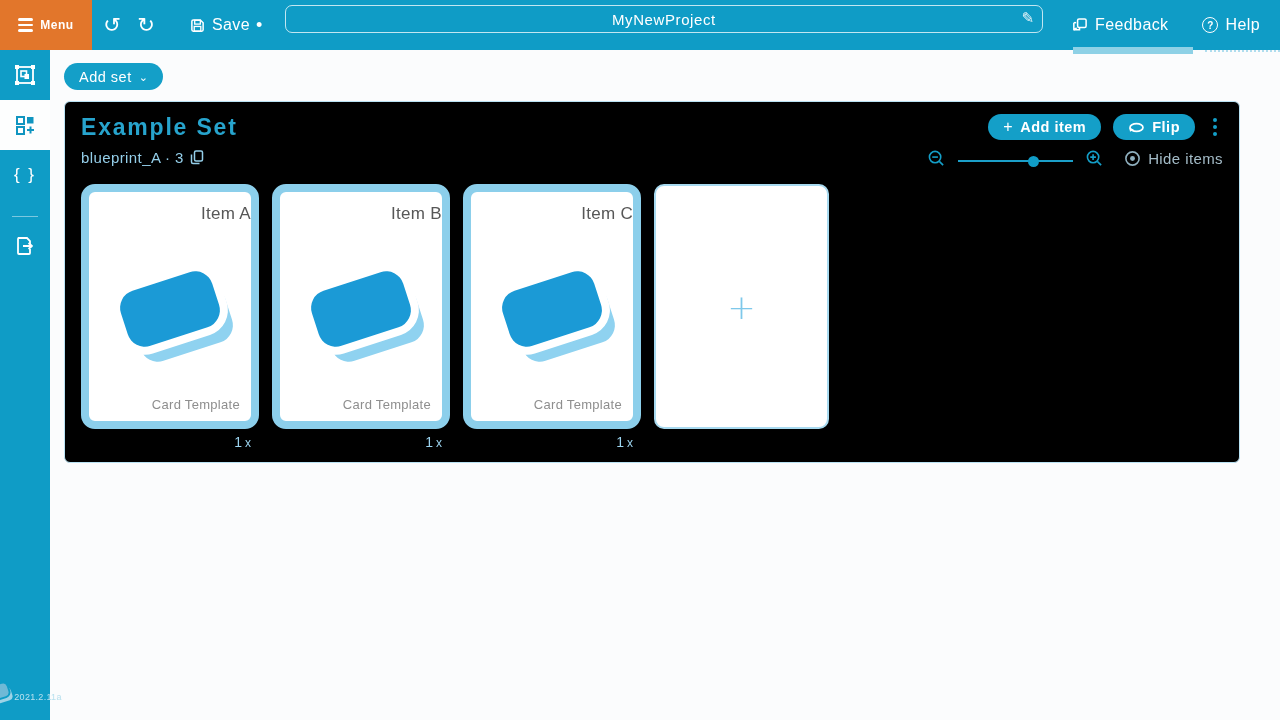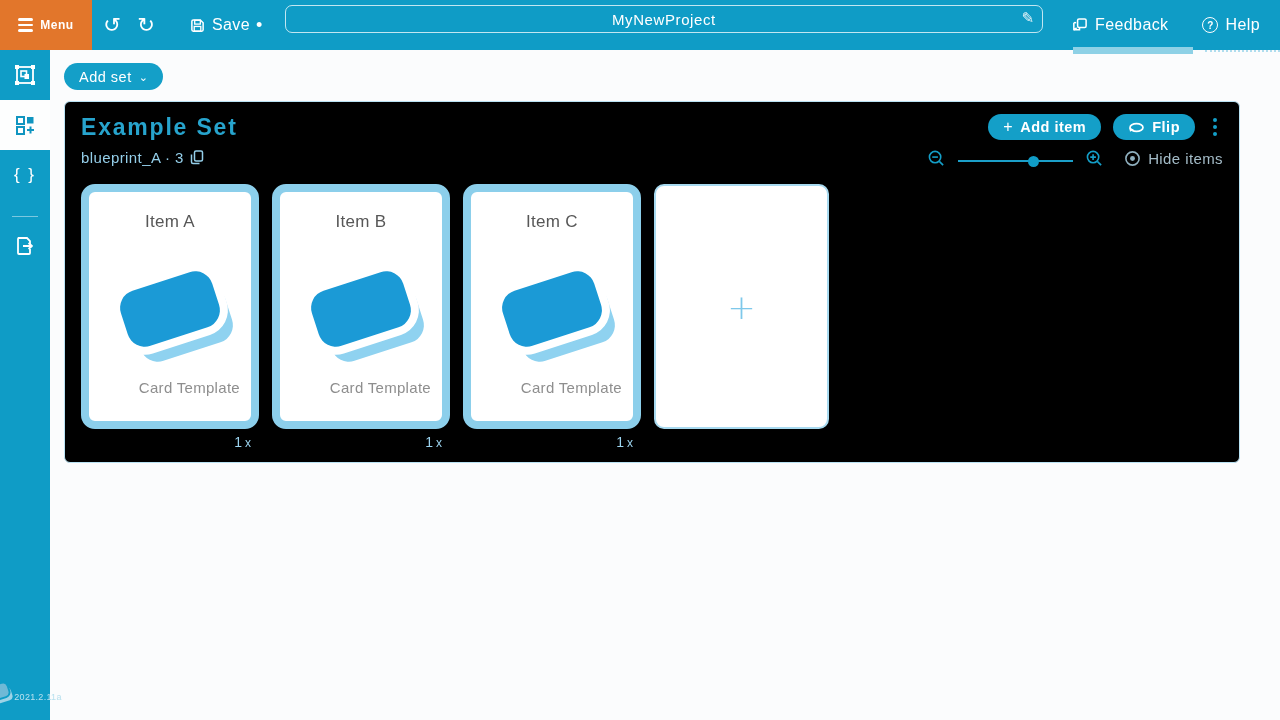--- a/index.html
+++ b/index.html
@@ -88,30 +88,30 @@
   .slider .thumb { position:absolute; top:1px; width:11px; height:11px; border-radius:50%;
                    background:#109dc7; margin-left:-5px; }
   .hide-items { display:flex; align-items:center; gap:7px; color:#a4bcc8; font-size:15px;
                 letter-spacing:.4px; background:none; border:none; cursor:pointer;
                 margin-left:8px; font-family:"Liberation Sans", sans-serif; }
 
   .cards-row { display:flex; margin-top:17px; align-items:flex-start; }
   .card-wrap { margin-right:13px; }
   .game-card { width:178px; height:245px; background:#fff; border:8px solid #8ccfeb;
                border-radius:14px; position:relative; cursor:pointer; }
-  .card-title { text-align:center; margin-top:20px; color:#575757; font-size:17px;
+  .card-title { text-align:right; margin-top:12px; color:#575757; font-size:17px;
                 letter-spacing:.3px; }
   .stack { position:absolute; left:50%; top:51%; }
   .stack .back { position:absolute; width:96px; height:58px; border-radius:18px;
                  background:#8fd2f0;
                  transform:translate(-50%,-50%) translate(13px,15px) rotate(-18deg); }
   .stack .front { position:absolute; width:96px; height:58px; border-radius:18px;
                   background:#1b9ad6; box-shadow:0 0 0 8px #ffffff;
                   transform:translate(-50%,-50%) rotate(-18deg); }
-  .tpl-label { position:absolute; right:11px; bottom:25px; color:#8e8e8e; font-size:15px;
+  .tpl-label { position:absolute; right:11px; bottom:9px; color:#8e8e8e; font-size:13px;
                letter-spacing:.3px; }
   .card-count { text-align:right; padding-right:7px; margin-top:5px; color:#9cd4ef;
                 font-size:14px; letter-spacing:1px; }
   .card-count .x { font-size:12px; margin-left:2px; }
   .empty-slot { width:175px; height:245px; border:2px solid #a8daf0; border-radius:10px;
                 background:#fff; display:flex; align-items:center; justify-content:center;
                 cursor:pointer; }
   .empty-slot .plus { color:#7ec8ea; font-size:34px; font-weight:200; line-height:1;
                       font-family:"DejaVu Sans", sans-serif; }
 

